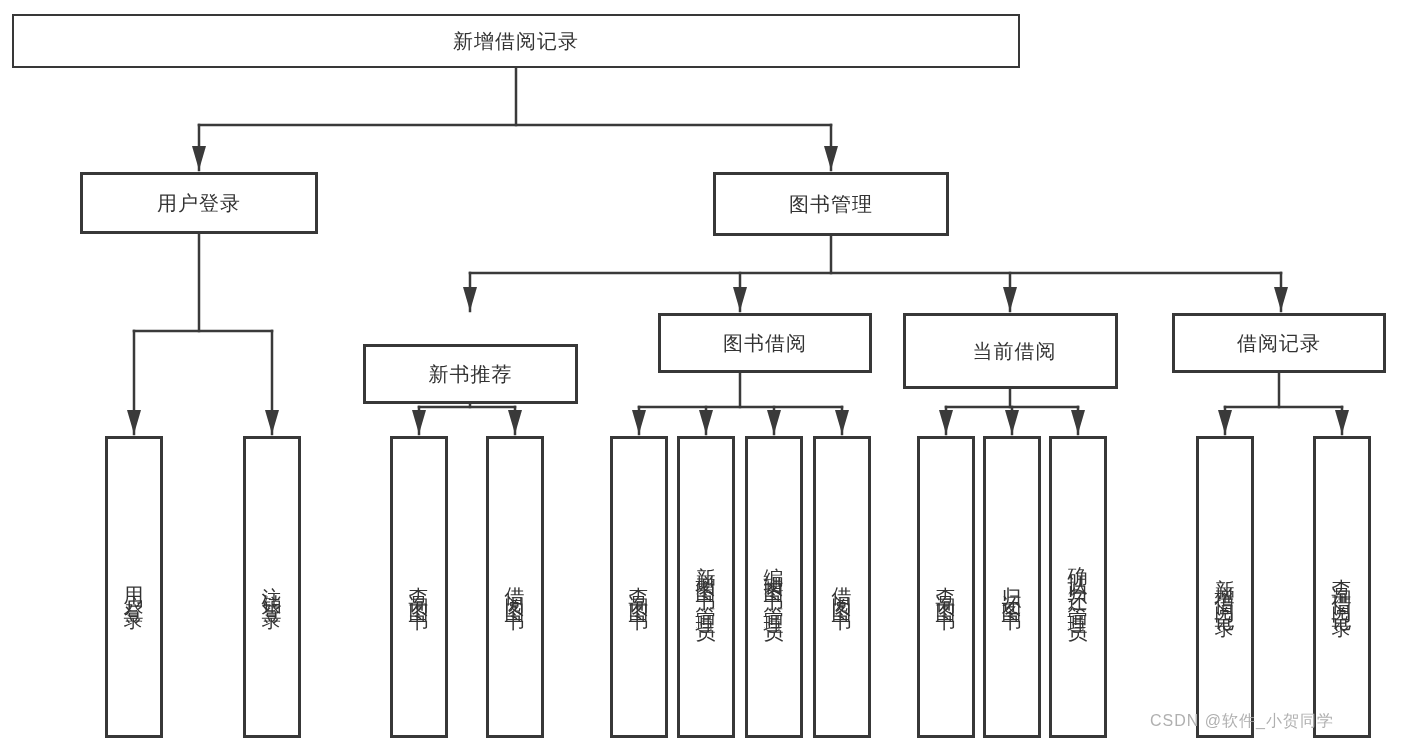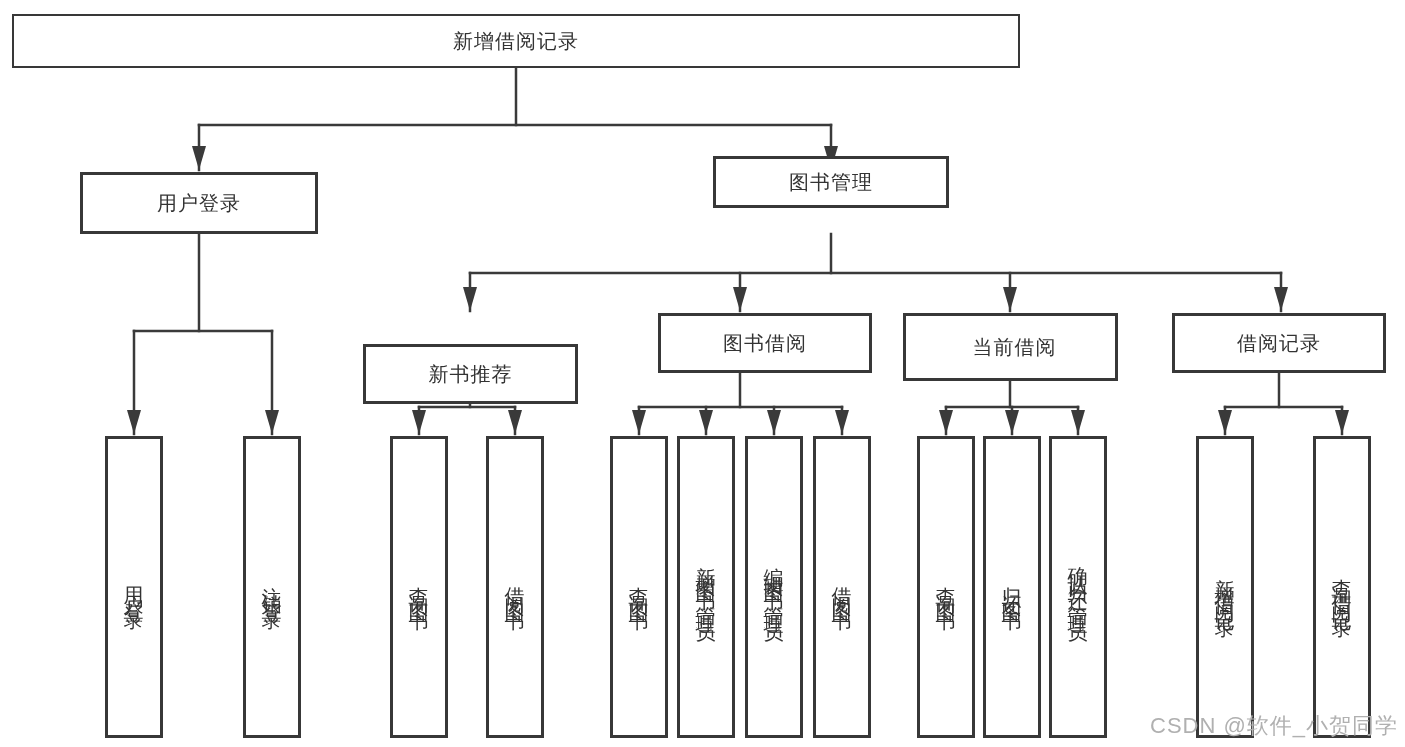--- a/index.html
+++ b/index.html
@@ -42,21 +42,21 @@
     text-orientation: mixed;
     letter-spacing: 8px;
     line-height: 1;
     text-align: center;
   }
   #watermark {
     position: absolute;
     left: 1150px;
     top: 711px;
     width: 250px;
-    font-size: 22px;
+    font-size: 16px;
     color: #b0b0b0;
     letter-spacing: 1px;
     white-space: nowrap;
     z-index: 3;
   }
 </style>
 </head>
 <body>
 
 <div id="canvas">
@@ -107,25 +107,25 @@
       <line x1="1279" y1="373" x2="1279" y2="407"></line>
       <line x1="1225" y1="407" x2="1342" y2="407"></line>
       <line x1="1225" y1="407" x2="1225" y2="434" marker-end="url(#ah)"></line>
       <line x1="1342" y1="407" x2="1342" y2="434" marker-end="url(#ah)"></line>
     </g>
   </svg>
 
   <div class="node root" style="left:12px; top:14px; width:1008px; height:54px;">新增借阅记录</div>
 
   <div class="node" style="left:80px; top:172px; width:238px; height:62px;">用户登录</div>
-  <div class="node" style="left:713px; top:156px; width:236px; height:52px;">图书管理</div>
+  <div class="node" style="left:713px; top:172px; width:236px; height:64px;">图书管理</div>
 
   <div class="node" style="left:363px; top:313px; width:215px; height:60px;margin-top:31px;">新书推荐</div>
   <div class="node" style="left:658px; top:313px; width:214px; height:60px;">图书借阅</div>
-  <div class="node" style="left:903px; top:313px; width:215px; height:68px;padding-left:8px;">当前借阅</div>
+  <div class="node" style="left:903px; top:313px; width:215px; height:76px;padding-left:8px;">当前借阅</div>
   <div class="node" style="left:1172px; top:313px; width:214px; height:60px;">借阅记录</div>
 
   <div class="node vleaf" style="left:105px; top:436px; width:58px; height:302px;">用户登录</div>
   <div class="node vleaf" style="left:243px; top:436px; width:58px; height:302px;">注销登录</div>
 
   <div class="node vleaf" style="left:390px; top:436px; width:58px; height:302px;">查询图书</div>
   <div class="node vleaf" style="left:486px; top:436px; width:58px; height:302px;">借阅图书</div>
 
   <div class="node vleaf" style="left:610px; top:436px; width:58px; height:302px;">查询图书</div>
   <div class="node vleaf" style="left:677px; top:436px; width:58px; height:302px;">新增图书（管理员）</div>

